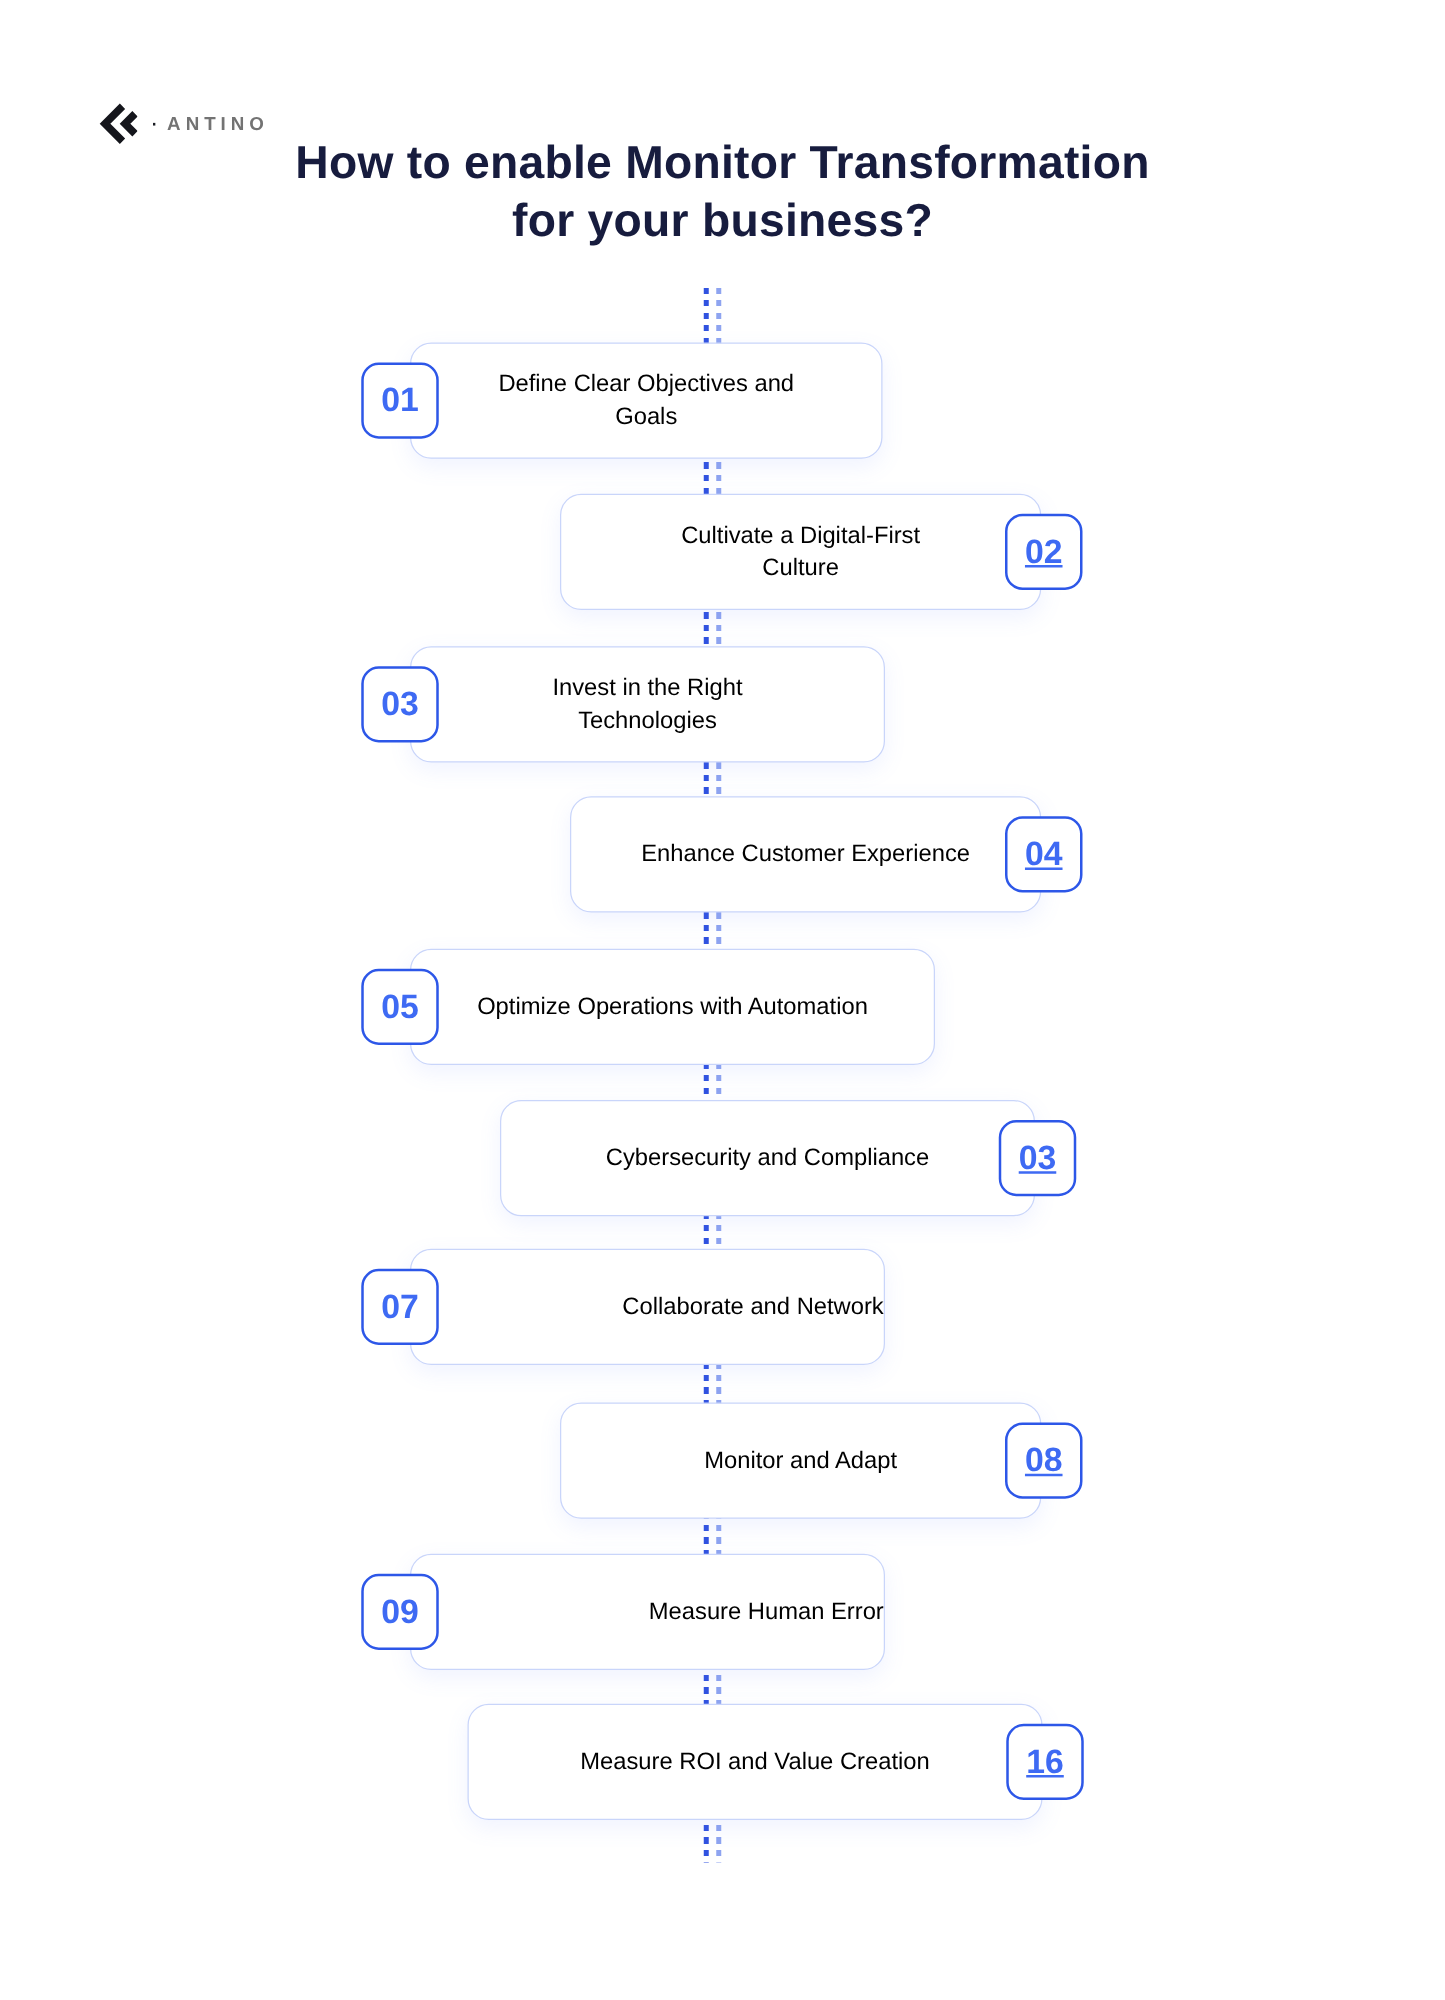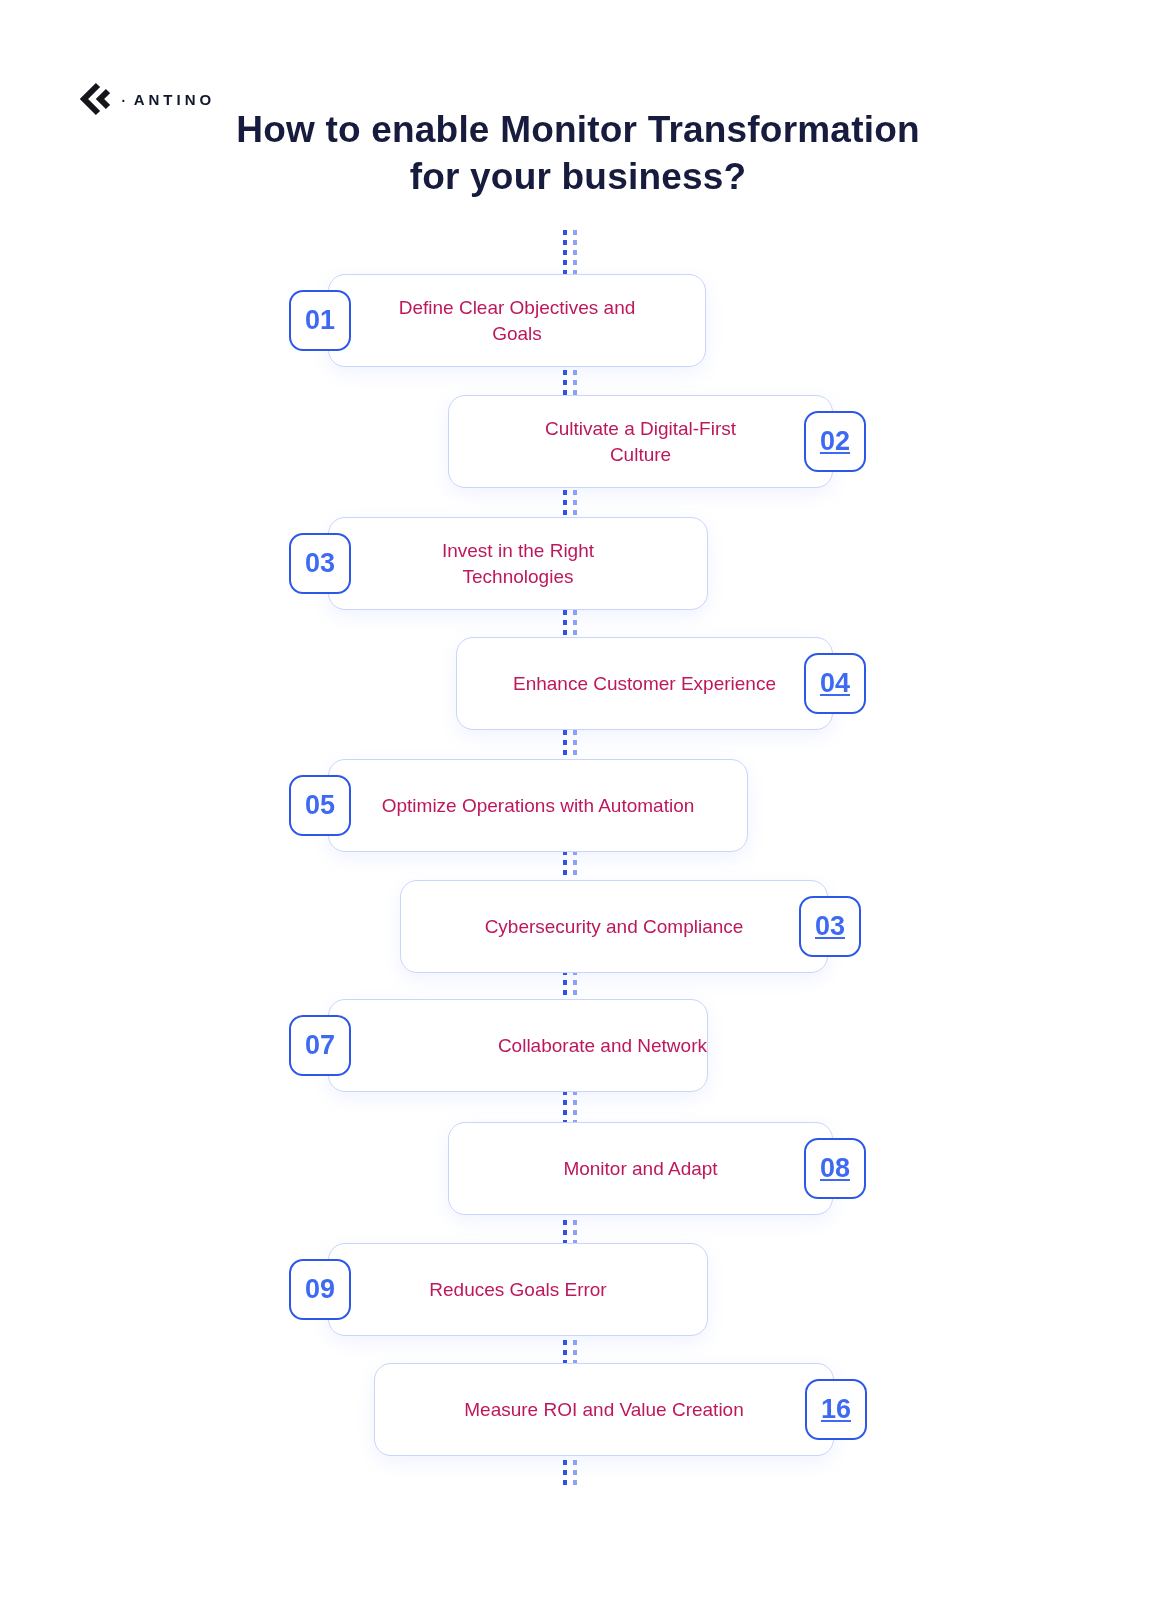--- a/index.html
+++ b/index.html
@@ -13,21 +13,21 @@
   }
 
   
   .logo {
     position:absolute; left:78px; top:82px;
     display:flex; align-items:center; gap:7px;
     color:#191b22;
   }
   .logo-dot { font-size:20px; line-height:1; color:#191b22; margin-left:3px; }
   .logo-text {
-    font-size:15px; font-weight:600; letter-spacing:4px; color:#0f172a;
+    font-size:15px; font-weight:600; letter-spacing:4px; color:#737373;
   }
 
   
   .title {
     position:absolute; left:0; right:0; top:106px;
     text-align:center;
     font-size:37px; font-weight:700; line-height:1.28;
     color:#171c3e; letter-spacing:0.2px;
   }
 
@@ -50,21 +50,21 @@
   .card {
     position:absolute; height:93px;
     background:#ffffff;
     border:1.5px solid #c9d5fa;
     border-radius:17px;
     display:flex; align-items:center; justify-content:center;
     box-shadow:0 6px 18px rgba(110,135,255,0.10);
     z-index:1;
   }
   .label {
-    font-size:19px; font-weight:500; color:#be185d;
+    font-size:19px; font-weight:500; color:#000000;
     text-align:center; line-height:1.35;
   }
   .badge {
     position:absolute; top:15px;
     width:62px; height:61px;
     background:#ffffff;
     border:2.5px solid #2d57e8;
     border-radius:14px;
     display:flex; align-items:center; justify-content:center;
     font-size:27px; font-weight:700; color:#3e6af3;
@@ -74,21 +74,21 @@
   .card.side-right .badge { right:-34px;text-decoration:underline; }
 
   .s1  { left:328px; top:274px;  width:378px; }
   .s2  { left:448px; top:395px;  width:385px; }
   .s3  { left:328px; top:517px;  width:380px; }
   .s4  { left:456px; top:637px;  width:377px; }
   .s5  { left:328px; top:759px;  width:420px; }
   .s6  { left:400px; top:880px;  width:428px; }
   .s7  { left:328px; top:999px;  width:380px;justify-content:flex-end; }
   .s8  { left:448px; top:1122px; width:385px; }
-  .s9  { left:328px; top:1243px; width:380px; }
+  .s9  { left:328px; top:1243px; width:380px;justify-content:flex-end; }
   .s10 { left:374px; top:1363px; width:460px; }
 
   .s1 .label { max-width:240px; }
   .s2 .label { max-width:250px; }
   .s3 .label { max-width:210px; }
 </style>
 </head>
 <body>
 
 <div class="canvas">
@@ -149,21 +149,21 @@
     <div class="label">Collaborate and Network</div>
   </div>
 
   <div class="card s8 side-right">
     <div class="badge">08</div>
     <div class="label">Monitor and Adapt</div>
   </div>
 
   <div class="card s9 side-left">
     <div class="badge">09</div>
-    <div class="label">Reduces Goals Error</div>
+    <div class="label">Measure Human Error</div>
   </div>
 
   <div class="card s10 side-right">
     <div class="badge">16</div>
     <div class="label">Measure ROI and Value Creation</div>
   </div>
 
 </div>
 
 </body></html>

